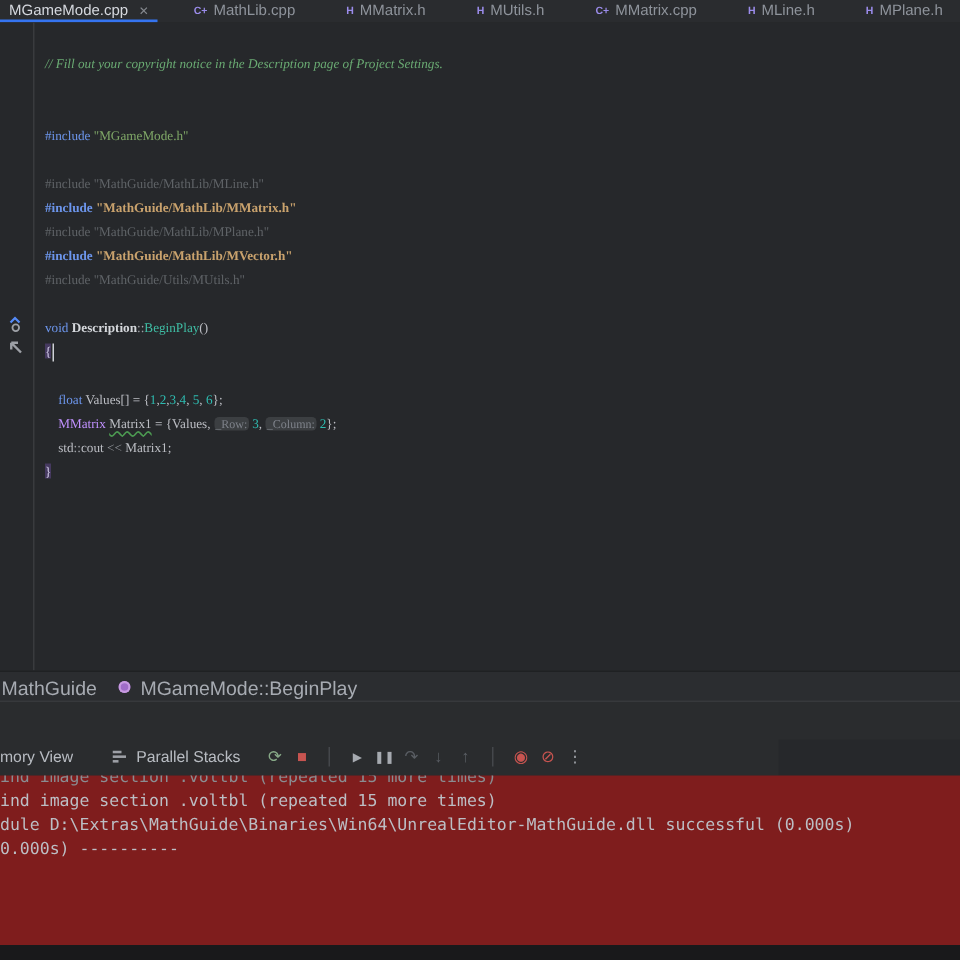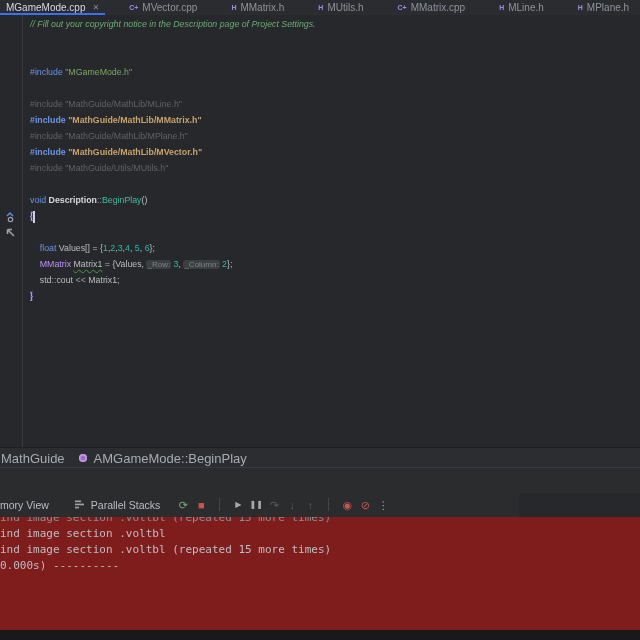--- a/index.html
+++ b/index.html
@@ -13,21 +13,21 @@
        font-size:10px;color:#8e939b;white-space:nowrap;margin-right:18px;cursor:pointer;}
   .tab.active{color:#d5d8de;padding-right:6px;}
   .tab.active::after{content:"";position:absolute;left:0;right:0;bottom:0;height:2px;background:#3574f0;}
   .ficon{font-size:7px;font-weight:bold;color:#9b8ceb;line-height:1;}
   .tclose{font-size:8px;color:#85898f;margin-left:3px;}
 
   
   .editor{position:absolute;left:0;top:15px;width:640px;height:432px;background:#26282b;}
   .gutter{position:absolute;left:0;top:0;width:22px;height:100%;border-right:1px solid #393b3e;}
   .gicon{position:absolute;left:4px;width:13px;height:13px;cursor:pointer;}
-  .code{position:absolute;left:30px;top:1px;right:0;font-family:Liberation Sans, sans-serif;
+  .code{position:absolute;left:30px;top:19px;right:0;font-family:Liberation Serif, serif;
         font-size:8.8px;line-height:16px;color:#bcbec4;}
   .line{height:16px;white-space:pre;}
   .cmt{color:#6aab73;font-style:italic;}
   .kw{color:#6c95eb;}
   .kwb{color:#6c95eb;font-weight:bold;}
   .strg{color:#7fa767;}
   .strt{color:#c9a26d;font-weight:bold;}
   .dim{color:#5f6367;}
   .cls{color:#d5d8dc;font-weight:bold;}
   .sup{color:#c191ff;}
@@ -77,21 +77,21 @@
 
 <div class="app">
 
   <div class="tabbar" id="tabbar">
       <div class="tab active">
         <span>MGameMode.cpp</span>
         <span class="tclose">✕</span>
       </div>
       <div class="tab">
         <span class="ficon">C+</span>
-        <span>MVector.cpp</span>
+        <span>MathLib.cpp</span>
       </div>
       <div class="tab">
         <span class="ficon">H</span>
         <span>MMatrix.h</span>
       </div>
       <div class="tab">
         <span class="ficon">H</span>
         <span>MUtils.h</span>
       </div>
       <div class="tab">
@@ -140,21 +140,21 @@
         <div class="line"><span class="ind">    </span><span class="kw">float</span><span class="txt"> Values[] = {</span><span class="num">1</span><span class="txt">,</span><span class="num">2</span><span class="txt">,</span><span class="num">3</span><span class="txt">,</span><span class="num">4</span><span class="txt">, </span><span class="num">5</span><span class="txt">, </span><span class="num">6</span><span class="txt">};</span></div>
         <div class="line"><span class="ind">    </span><span class="sup">MMatrix</span><span class="txt"> </span><span class="warn">Matrix1</span><span class="txt"> = {Values, </span><span class="inlay">_Row:</span><span class="txt"> </span><span class="num">3</span><span class="txt">, </span><span class="inlay">_Column:</span><span class="txt"> </span><span class="num">2</span><span class="txt">};</span></div>
         <div class="line"><span class="ind">    </span><span class="txt">std</span><span class="op">::</span><span class="txt">cout</span><span class="op"> &lt;&lt; </span><span class="txt">Matrix1;</span></div>
         <div class="line"><span class="brhl">}</span></div>
       </div>
   </div>
 
   <div class="breadcrumb">
     <span class="bc bc-project">MathGuide</span>
     <span class="micon"></span>
-    <span class="bc">AMGameMode::BeginPlay</span>
+    <span class="bc">MGameMode::BeginPlay</span>
   </div>
 
   <div class="gapstrip"></div>
 
   <div class="dtoolbar">
     <span class="dtab dtab-mem">mory View</span>
     <span class="dtab dtab-ps">
       <span class="psicon">
         <svg width="11" height="11" viewBox="0 0 11 11">
           <rect x="0" y="1.5" width="6" height="1.7" fill="#9da0a6"></rect>
@@ -175,20 +175,20 @@
         <span class="dico" style="color: rgb(90, 94, 100);">↑</span>
         <span class="vsep"></span>
         <span class="dico" style="color: rgb(199, 84, 80);">◉</span>
         <span class="dico" style="color: rgb(199, 84, 80);">⊘</span>
         <span class="dico" style="color: rgb(157, 160, 166);">⋮</span>
       </span>
   </div>
 
   <div class="console" id="console">
       <div class="cline clip">ind image section .voltbl (repeated 15 more times)</div>
-      <div class="cline">ind image section .voltbl</div>
       <div class="cline">ind image section .voltbl (repeated 15 more times)</div>
+      <div class="cline">dule D:\Extras\MathGuide\Binaries\Win64\UnrealEditor-MathGuide.dll successful (0.000s)</div>
       <div class="cline">0.000s) ----------</div>
     </div>
 
   <div class="statusstrip"></div>
 
 </div>
 
 </body></html>

